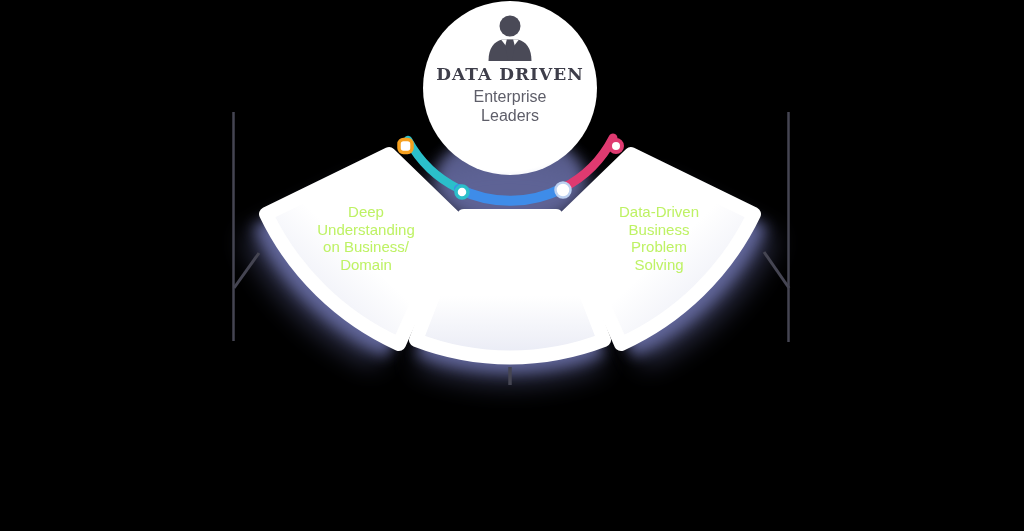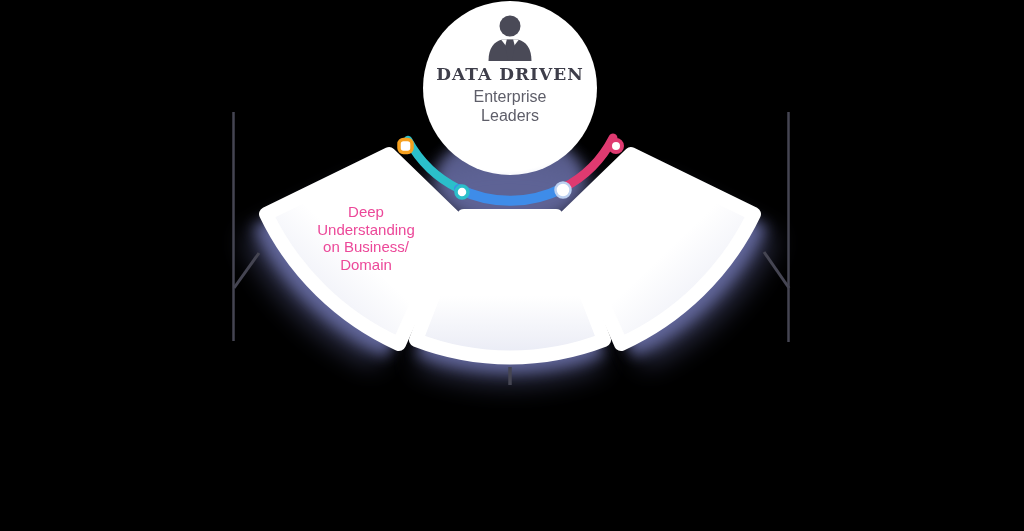--- a/index.html
+++ b/index.html
@@ -7,21 +7,21 @@
     position:relative;width:1024px;height:468px;overflow:hidden;
     background:#000;font-family:"Liberation Sans",sans-serif;
   }
   .stage svg{position:absolute;left:0;top:0;}
   .txt{position:absolute;transform:translate(-50%,-50%);text-align:center;white-space:pre-line;}
   .title{
     left:510px;top:74px;font-family:"DejaVu Serif",serif;font-weight:700;
     font-size:17px;letter-spacing:1px;color:#3e3e4a;white-space:nowrap;
   }
   .subtitle{left:510px;top:106px;font-size:16px;line-height:19px;color:#5e5e69;}
-  .wlabel{font-size:15px;line-height:17.5px;color:#ec4899;}
+  .wlabel{font-size:15px;line-height:17.5px;color:#bef264;}
   .wlabel.left{left:366px;top:238px;}
   .wlabel.mid{left:510px;top:299px;}
   .wlabel.right{left:659px;top:238px;}
 </style>
 </head>
 <body>
 
 <div class="stage">
 
   <svg width="1024" height="531" viewBox="0 0 1024 531">
@@ -99,13 +99,17 @@
     </g>
   </svg>
 
   <div class="txt title">DATA DRIVEN</div>
   <div class="txt subtitle">Enterprise
 Leaders</div>
   <div class="txt wlabel left">Deep
 Understanding
 on Business/
 Domain</div>
+  <div class="txt wlabel right">Data-Driven
+Business
+Problem
+Solving</div>
 </div>
 
 </body></html>

